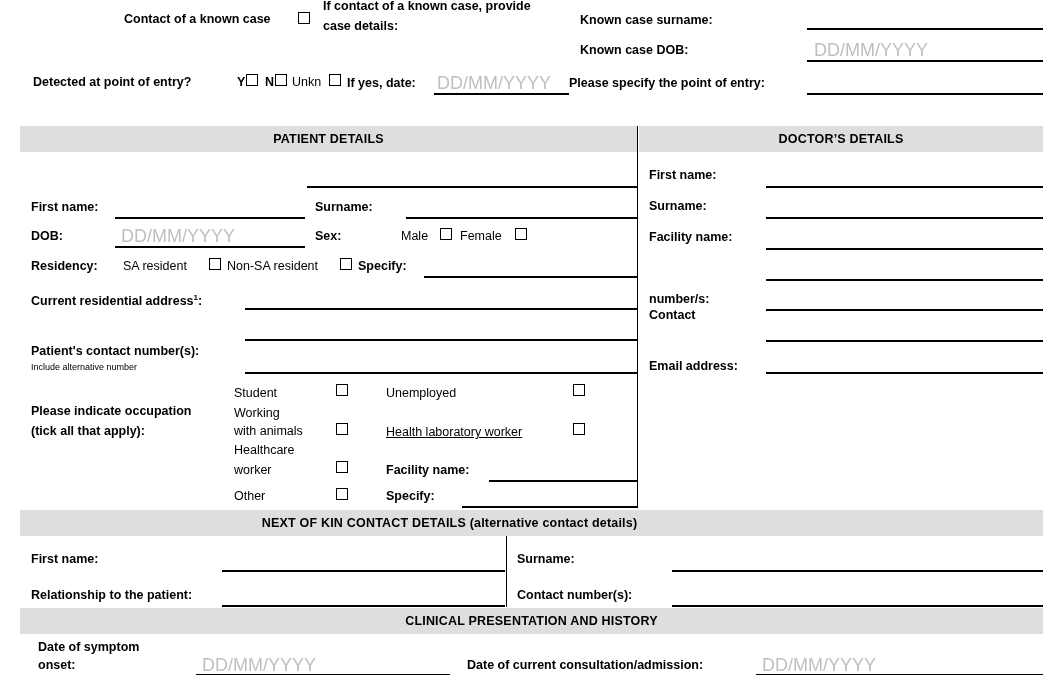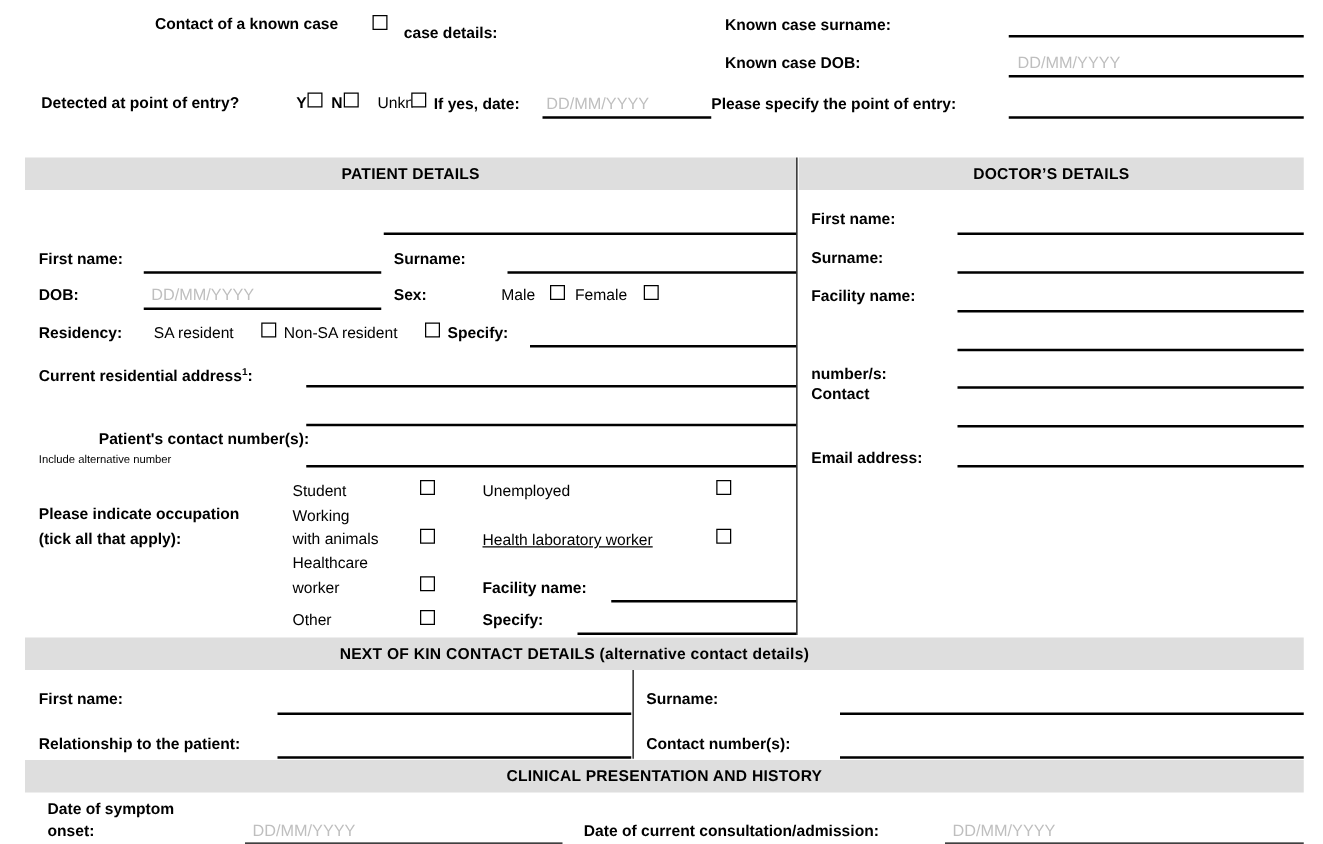--- a/index.html
+++ b/index.html
@@ -9,51 +9,52 @@
     font-family:"Liberation Sans", sans-serif;
     color:#000000;
     overflow:hidden;
   }
   .page{position:relative;width:1058px;height:675px;}
 
   
   .lbl{position:absolute;font-weight:bold;font-size:12.5px;line-height:14px;white-space:nowrap;}
   .lbl.reg{font-weight:normal;}
   .sub{position:absolute;font-weight:normal;font-size:9px;line-height:11px;white-space:nowrap;}
-  .ph{position:absolute;color:#bfbfbf;font-size:13px;font-weight:normal;line-height:14px;white-space:nowrap;}
+  .ph{position:absolute;color:#bfbfbf;font-size:18px;font-weight:normal;line-height:14px;white-space:nowrap;}
   .rule{position:absolute;border-bottom:2px solid #000;height:0;}
   .vrule{position:absolute;border-left:1.5px solid #000;width:0;}
   .band{position:absolute;background:#dedede;}
   .bandtxt{position:absolute;width:100%;text-align:center;font-weight:bold;font-size:12.5px;letter-spacing:.2px;}
   .cb{position:absolute;width:12px;height:12px;border:1.6px solid #000;background:#fff;box-sizing:border-box;}
   sup{font-size:8px;vertical-align:super;font-weight:bold;}
 </style>
 </head>
 <body>
 
 <div class="page">
 
   <div class="lbl" style="left:124px;top:12px;">Contact of a known case</div>
   <div class="cb" style="left:298px;top:12px;"></div>
 
+  <div class="lbl" style="left:323px;top:-1px;">If contact of a known case, provide</div>
   <div class="lbl" style="left:323px;top:19px;text-align:right;">case details:</div>
 
   <div class="lbl" style="left:580px;top:13px;">Known case surname:</div>
   <div class="rule" style="left:807px;top:28px;width:236px;"></div>
 
   <div class="lbl" style="left:580px;top:43px;">Known case DOB:</div>
   <div class="ph" style="left:814px;top:43px;">DD/MM/YYYY</div>
   <div class="rule" style="left:807px;top:60px;width:236px;"></div>
 
   <div class="lbl" style="left:33px;top:75px;">Detected at point of entry?</div>
   <div class="lbl" style="left:237px;top:75px;">Y</div>
   <div class="cb" style="left:246px;top:74px;"></div>
   <div class="lbl" style="left:265px;top:75px;">N</div>
   <div class="cb" style="left:275px;top:74px;"></div>
-  <div class="lbl reg" style="left:302px;top:75px;">Unkn</div>
+  <div class="lbl reg" style="left:292px;top:75px;">Unkn</div>
   <div class="cb" style="left:329px;top:74px;"></div>
 
   <div class="lbl" style="left:347px;top:76px;">If yes, date:</div>
   <div class="ph" style="left:437px;top:76px;">DD/MM/YYYY</div>
   <div class="rule" style="left:434px;top:93px;width:135px;"></div>
 
   <div class="lbl" style="left:569px;top:76px;">Please specify the point of entry:</div>
   <div class="rule" style="left:807px;top:93px;width:236px;"></div>
 
   <div class="band" style="left:20px;top:126px;width:617px;height:26px;"></div>
@@ -89,21 +90,21 @@
   <div class="cb" style="left:340px;top:258px;"></div>
   <div class="lbl" style="left:358px;top:259px;">Specify:</div>
   <div class="rule" style="left:424px;top:276px;width:213px;"></div>
 
   <div class="lbl" style="left:31px;top:291px;text-align:right;">
     <span>Current residential address</span><sup>1</sup>:
   </div>
   <div class="rule" style="left:245px;top:308px;width:392px;"></div>
   <div class="rule" style="left:245px;top:339px;width:392px;"></div>
 
-  <div class="lbl" style="left:31px;top:344px;margin-left:48px;">Patient's contact number(s):</div>
+  <div class="lbl" style="left:31px;top:344px;">Patient's contact number(s):</div>
   <div class="sub" style="left:31px;top:362px;">Include alternative number</div>
   <div class="rule" style="left:245px;top:372px;width:392px;"></div>
 
   <div class="lbl" style="left:31px;top:404px;">Please indicate occupation</div>
   <div class="lbl" style="left:31px;top:424px;">(tick all that apply):</div>
 
   <div class="lbl reg" style="left:234px;top:386px;">Student</div>
   <div class="cb" style="left:336px;top:384px;"></div>
 
   <div class="lbl reg" style="left:234px;top:406px;">Working</div>
@@ -141,21 +142,21 @@
   <div class="lbl" style="left:649px;top:272px;margin-top:36px;">Contact</div>
   <div class="lbl" style="left:649px;top:292px;">number/s:</div>
   <div class="rule" style="left:766px;top:279px;width:277px;"></div>
   <div class="rule" style="left:766px;top:309px;width:277px;"></div>
   <div class="rule" style="left:766px;top:340px;width:277px;"></div>
 
   <div class="lbl" style="left:649px;top:359px;">Email address:</div>
   <div class="rule" style="left:766px;top:372px;width:277px;"></div>
 
   <div class="band" style="left:20px;top:510px;width:1023px;height:26px;"></div>
-  <div class="bandtxt" style="left:26px;top:516px;width:867px;">NEXT OF KIN CONTACT DETAILS (alternative contact details)</div>
+  <div class="bandtxt" style="left:16px;top:516px;width:867px;">NEXT OF KIN CONTACT DETAILS (alternative contact details)</div>
 
   <div class="lbl" style="left:31px;top:552px;">First name:</div>
   <div class="rule" style="left:222px;top:570px;width:283px;"></div>
 
   <div class="lbl" style="left:517px;top:552px;">Surname:</div>
   <div class="rule" style="left:672px;top:570px;width:371px;"></div>
 
   <div class="lbl" style="left:31px;top:588px;">Relationship to the patient:</div>
   <div class="rule" style="left:222px;top:605px;width:283px;"></div>
 

